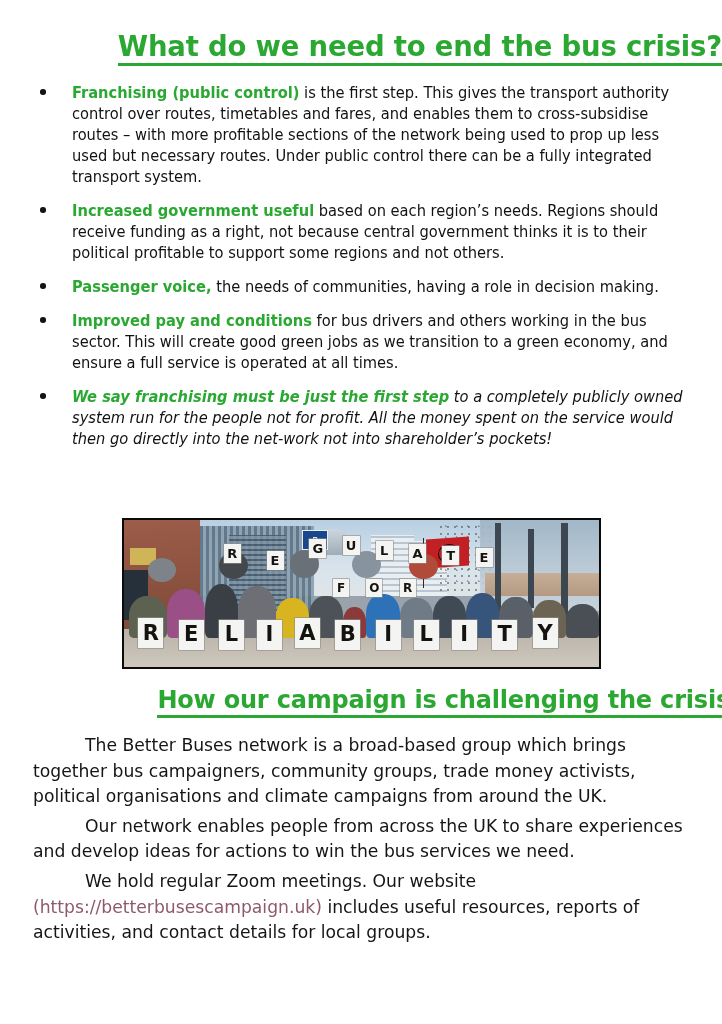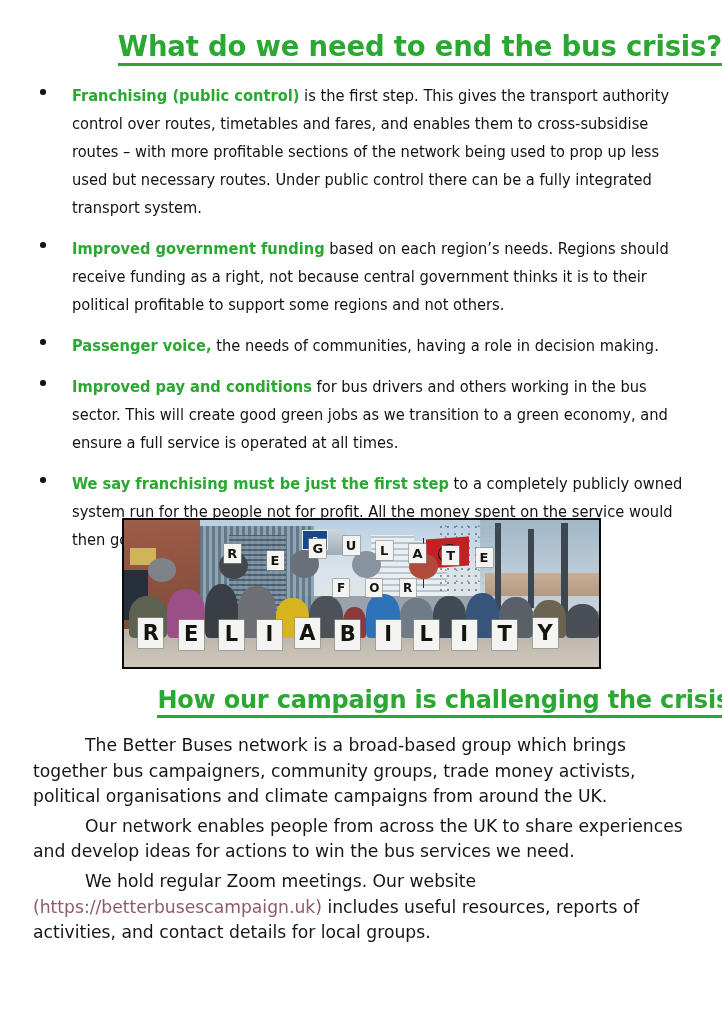--- a/index.html
+++ b/index.html
@@ -56,25 +56,25 @@
     position: absolute;
     left: 28px;
     top: 82px;
     width: 668px;
   }
   .bullet-row {
     position: relative;
     padding-left: 44px;
     margin-bottom: 13px;
     font-size: 16.3px;
-    line-height: 28px;
+    line-height: 21px;
     font-family: "DejaVu Sans Condensed", "DejaVu Sans", sans-serif;
     color: #121212;
   }
-  .bullet-row:last-child { margin-bottom: 10px; }
+  .bullet-row:last-child { margin-bottom: 10px; font-style: italic; }
   .bullet-dot {
     position: absolute;
     left: 12px;
     top: 7px;
     width: 5.5px;
     height: 5.5px;
     background: #141414;
     border-radius: 50%;
   }
   .lead {
@@ -291,21 +291,21 @@
 
   <div class="bullets">
 
     <div class="bullet-row">
       <span class="bullet-dot"></span>
       <span class="lead">Franchising (public control)</span><span class="bullet-text"> is the first step. This gives the transport authority control over routes, timetables and fares, and enables them to cross-subsidise routes – with more profitable sections of the network being used to prop up less used but necessary routes. Under public control there can be a fully integrated transport system.</span>
     </div>
 
     <div class="bullet-row">
       <span class="bullet-dot"></span>
-      <span class="lead">Improved government funding</span><span class="bullet-text"> based on each region’s needs. Regions should receive funding as a right, not because central government thinks it is to their political profitable to support some regions and not others.</span>
+      <span class="lead">Increased government useful</span><span class="bullet-text"> based on each region’s needs. Regions should receive funding as a right, not because central government thinks it is to their political profitable to support some regions and not others.</span>
     </div>
 
     <div class="bullet-row">
       <span class="bullet-dot"></span>
       <span class="lead">Passenger voice,</span><span class="bullet-text"> the needs of communities, having a role in decision making.</span>
     </div>
 
     <div class="bullet-row">
       <span class="bullet-dot"></span>
       <span class="lead">Improved pay and conditions</span><span class="bullet-text"> for bus drivers and others working in the bus sector. This will create good green jobs as we transition to a green economy, and ensure a full  service is operated at all times.</span>

